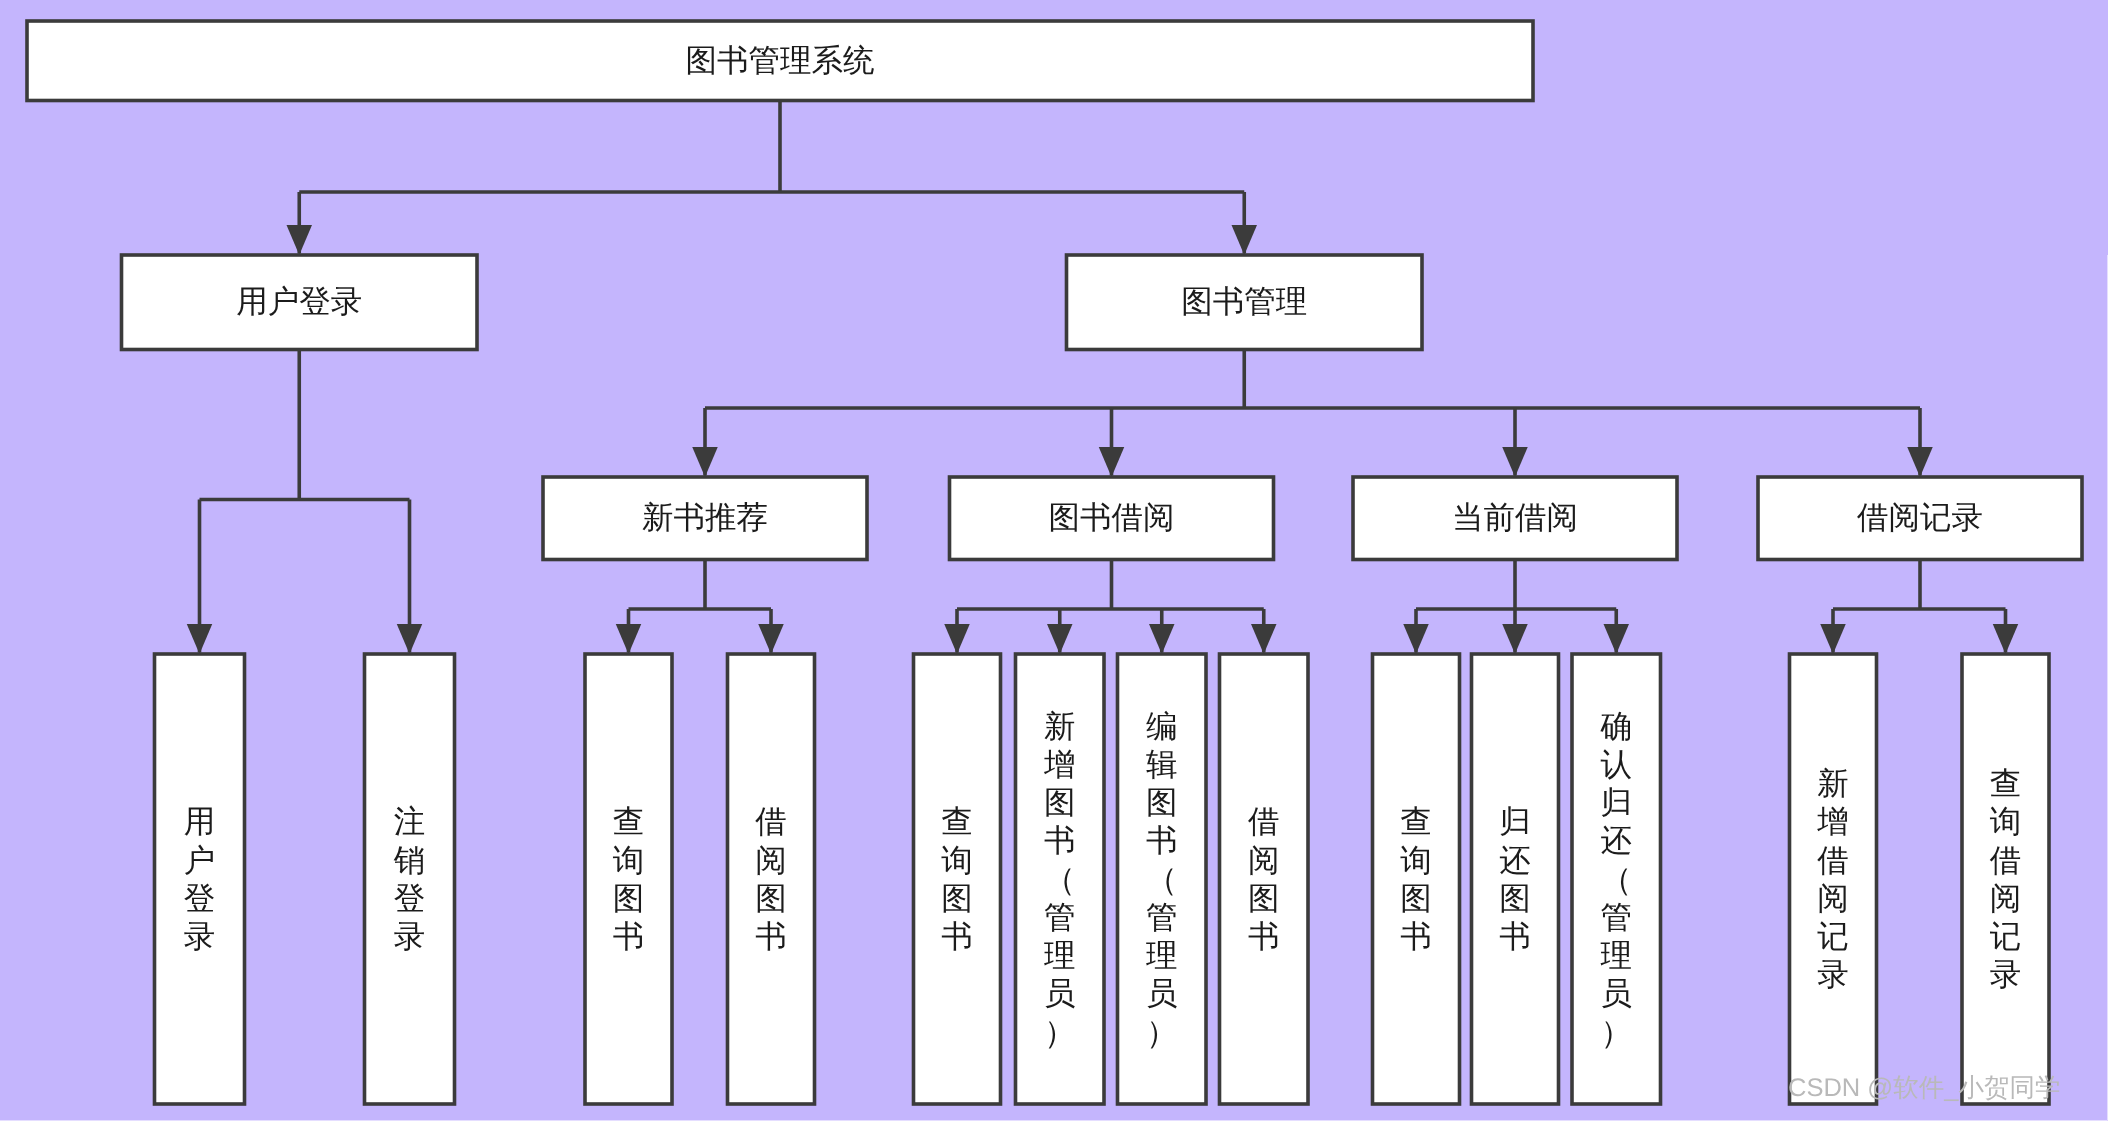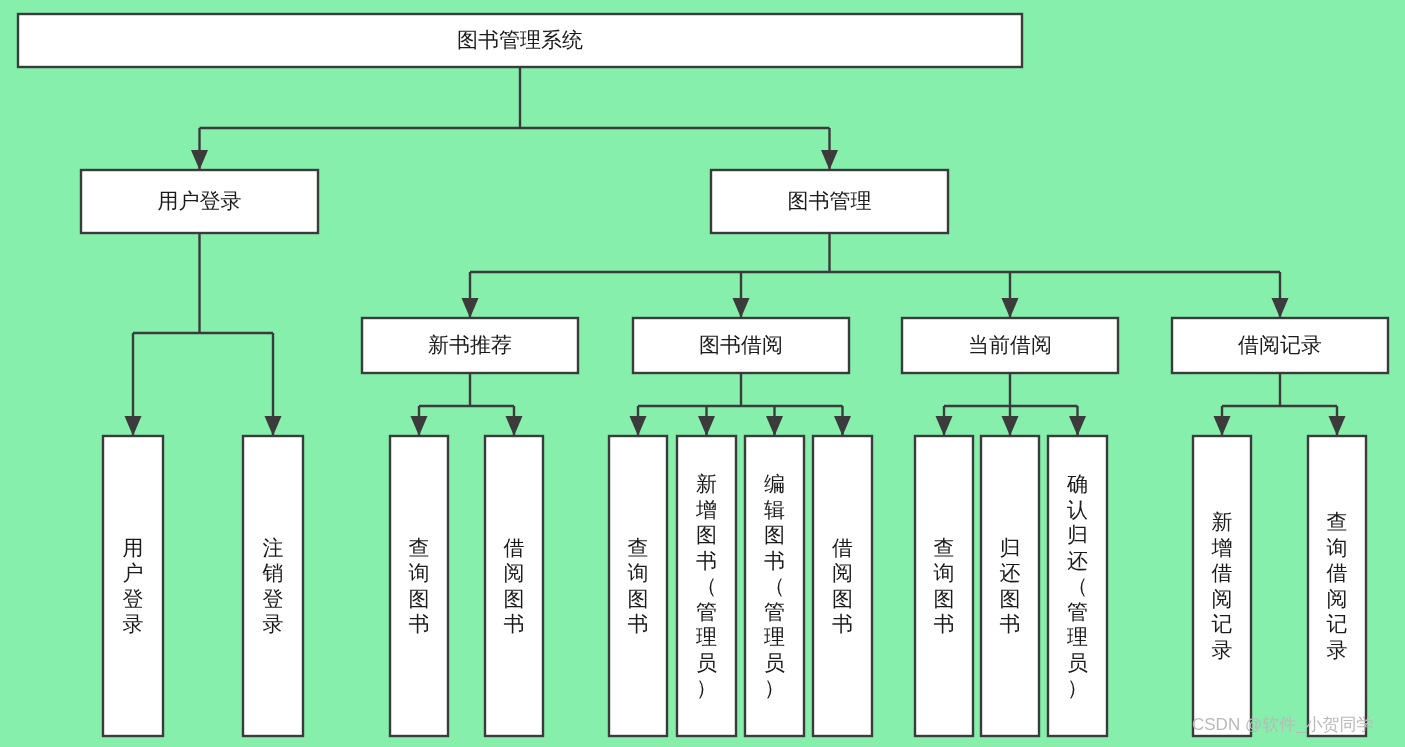--- a/index.html
+++ b/index.html
@@ -8,21 +8,21 @@
     padding: 0;
     background: #ffffff;
   }
   body {
     font-family: "Liberation Sans", "DejaVu Sans", sans-serif;
   }
   #diagram-root {
     position: relative;
     width: 1405px;
     height: 747px;
-    background: #86efac;
+    background: #c4b5fd;
     overflow: hidden;
   }
   svg.diagram-canvas {
     position: absolute;
     top: 0;
     left: 0;
     width: 1405px;
     height: 747px;
     display: block;
   }

